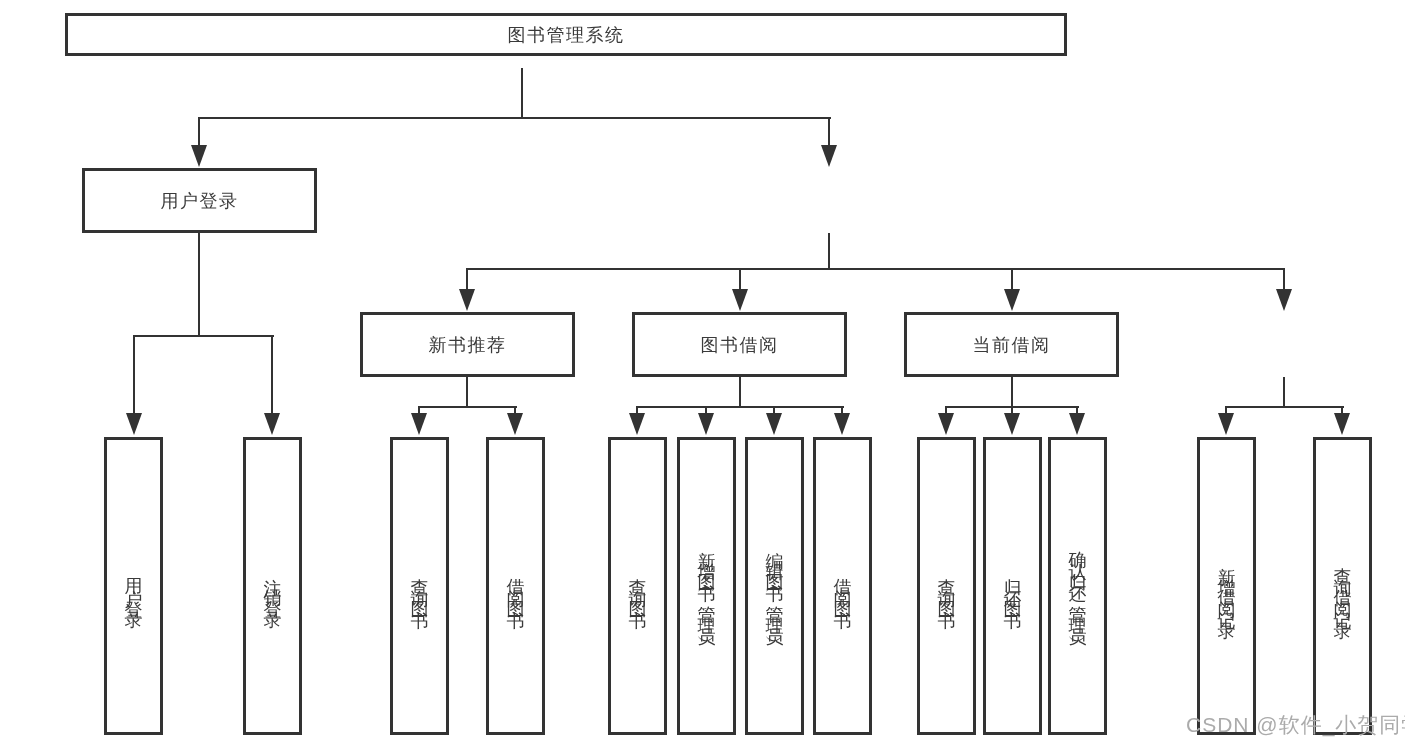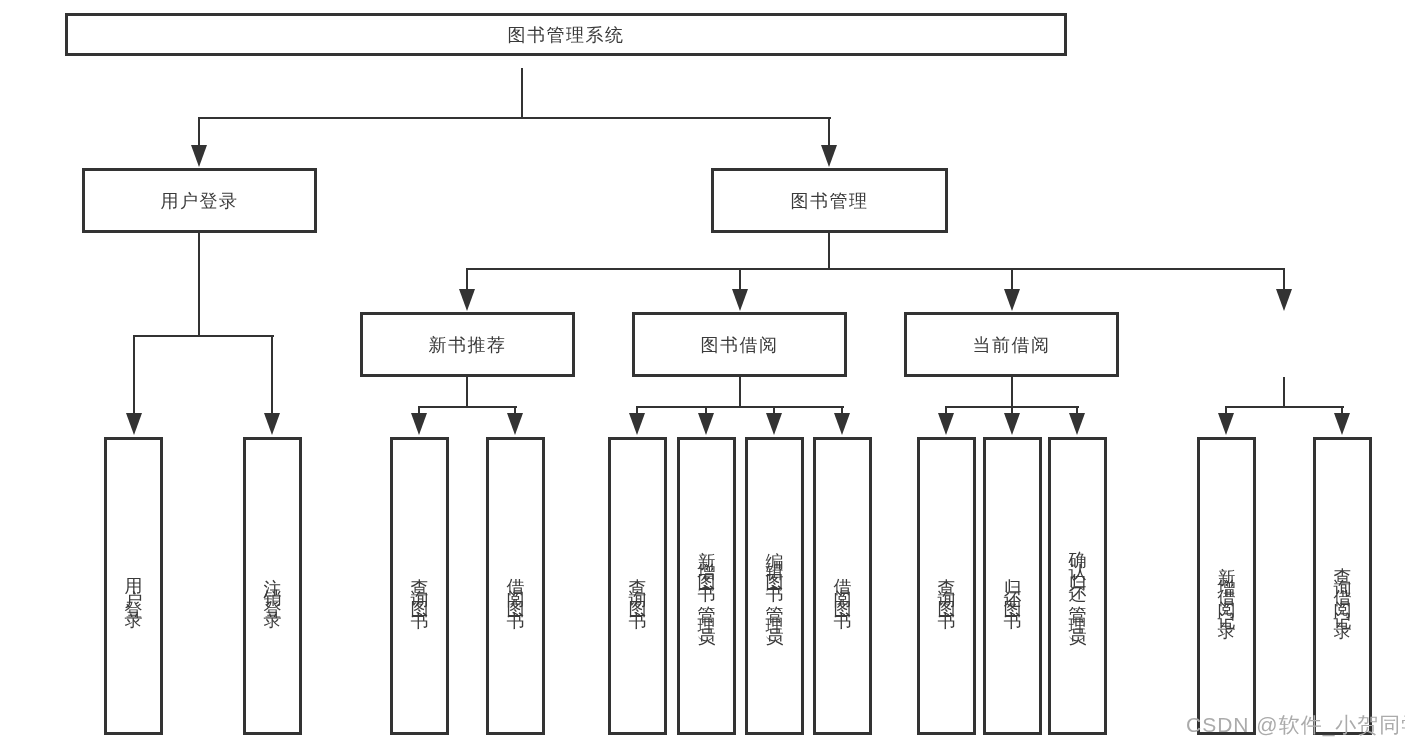--- a/index.html
+++ b/index.html
@@ -44,23 +44,20 @@
 
   <div class="vline" style="left:521px;top:68px;height:50px;"></div>
   <div class="hline" style="left:199px;top:117px;width:632px;"></div>
   <div class="vline" style="left:198px;top:117px;height:30px;"></div>
   <div class="arrow" style="left:191px;top:145px;"></div>
   <div class="vline" style="left:828px;top:117px;height:30px;"></div>
   <div class="arrow" style="left:821px;top:145px;"></div>
 
   <div class="box" style="left:82px;top:168px;width:235px;height:65px;">
     <span class="lbl">用户登录</span>
-  </div>
-  <div class="box" style="left:711px;top:168px;width:237px;height:65px;">
-    <span class="lbl">图书管理</span>
   </div>
 
   <div class="vline" style="left:198px;top:233px;height:103px;"></div>
   <div class="hline" style="left:133px;top:335px;width:141px;"></div>
   <div class="vline" style="left:133px;top:335px;height:80px;"></div>
   <div class="arrow" style="left:126px;top:413px;"></div>
   <div class="vline" style="left:271px;top:335px;height:80px;"></div>
   <div class="arrow" style="left:264px;top:413px;"></div>
 
   <div class="vline" style="left:828px;top:233px;height:36px;"></div>

